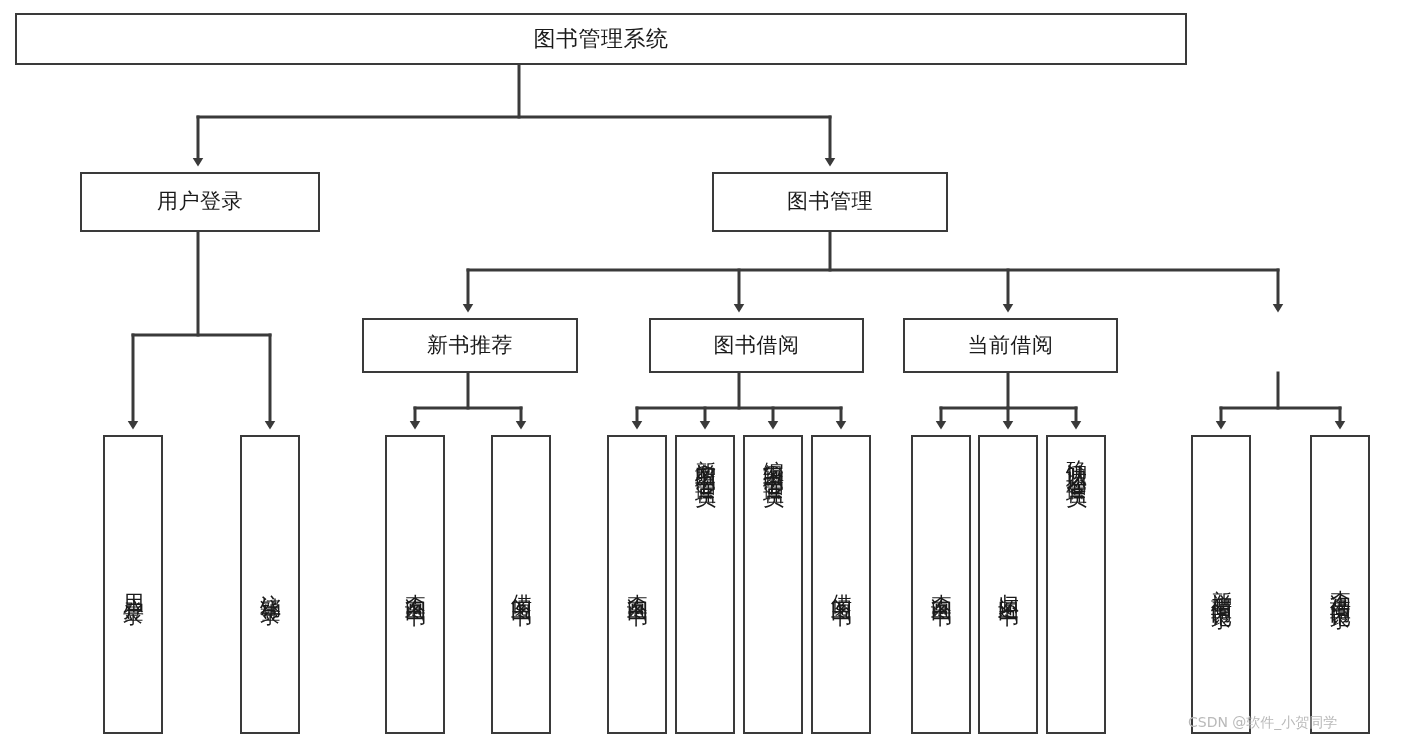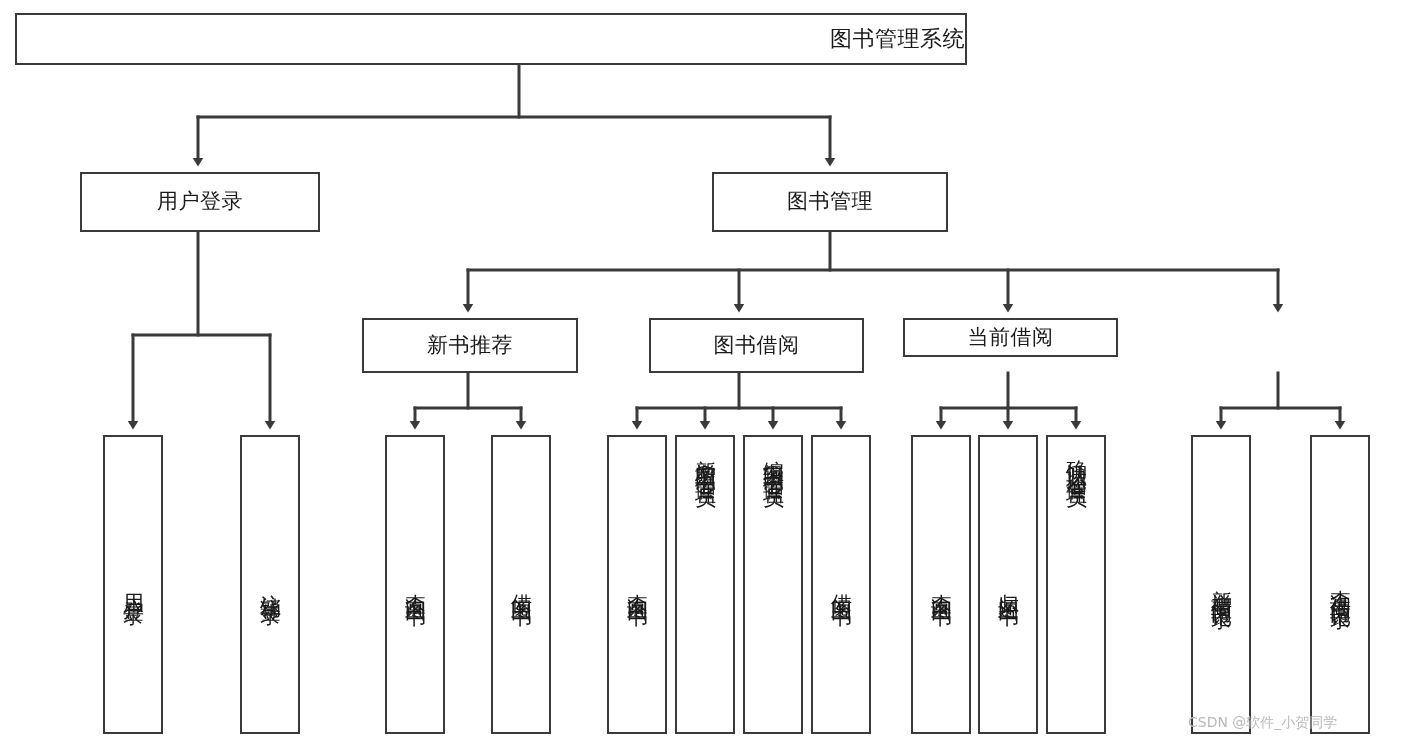--- a/index.html
+++ b/index.html
@@ -129,38 +129,38 @@
       <path d="M1008,408 L1008,425" marker-end="url(#arw)"></path>
       <path d="M1076,408 L1076,425" marker-end="url(#arw)"></path>
 
       <path d="M1278,373 L1278,408"></path>
       <path d="M1221,408 L1340,408"></path>
       <path d="M1221,408 L1221,425" marker-end="url(#arw)"></path>
       <path d="M1340,408 L1340,425" marker-end="url(#arw)"></path>
     </g>
   </svg>
 
-  <div class="node horiz root" style="left:15px; top:13px; width:952px; height:52px;justify-content:flex-end;">
+  <div class="node horiz root" style="left:15px; top:13px; width:1172px; height:52px;">
     <span class="node-label">图书管理系统</span>
   </div>
 
   <div class="node horiz" style="left:80px; top:172px; width:240px; height:60px;">
     <span class="node-label">用户登录</span>
   </div>
   <div class="node horiz" style="left:362px; top:318px; width:216px; height:55px;">
     <span class="node-label">新书推荐</span>
   </div>
 
   <div class="node horiz" style="left:712px; top:172px; width:236px; height:60px;">
     <span class="node-label">图书管理</span>
   </div>
   <div class="node horiz" style="left:649px; top:318px; width:215px; height:55px;">
     <span class="node-label">图书借阅</span>
   </div>
-  <div class="node horiz" style="left:903px; top:318px; width:215px; height:39px;">
+  <div class="node horiz" style="left:903px; top:318px; width:215px; height:55px;">
     <span class="node-label">当前借阅</span>
   </div>
 
   <div class="node vert short" style="left:103px; top:435px; width:60px; height:299px;">
     <span class="node-label">用户登录</span>
   </div>
   <div class="node vert short" style="left:240px; top:435px; width:60px; height:299px;">
     <span class="node-label">注销登录</span>
   </div>
 

